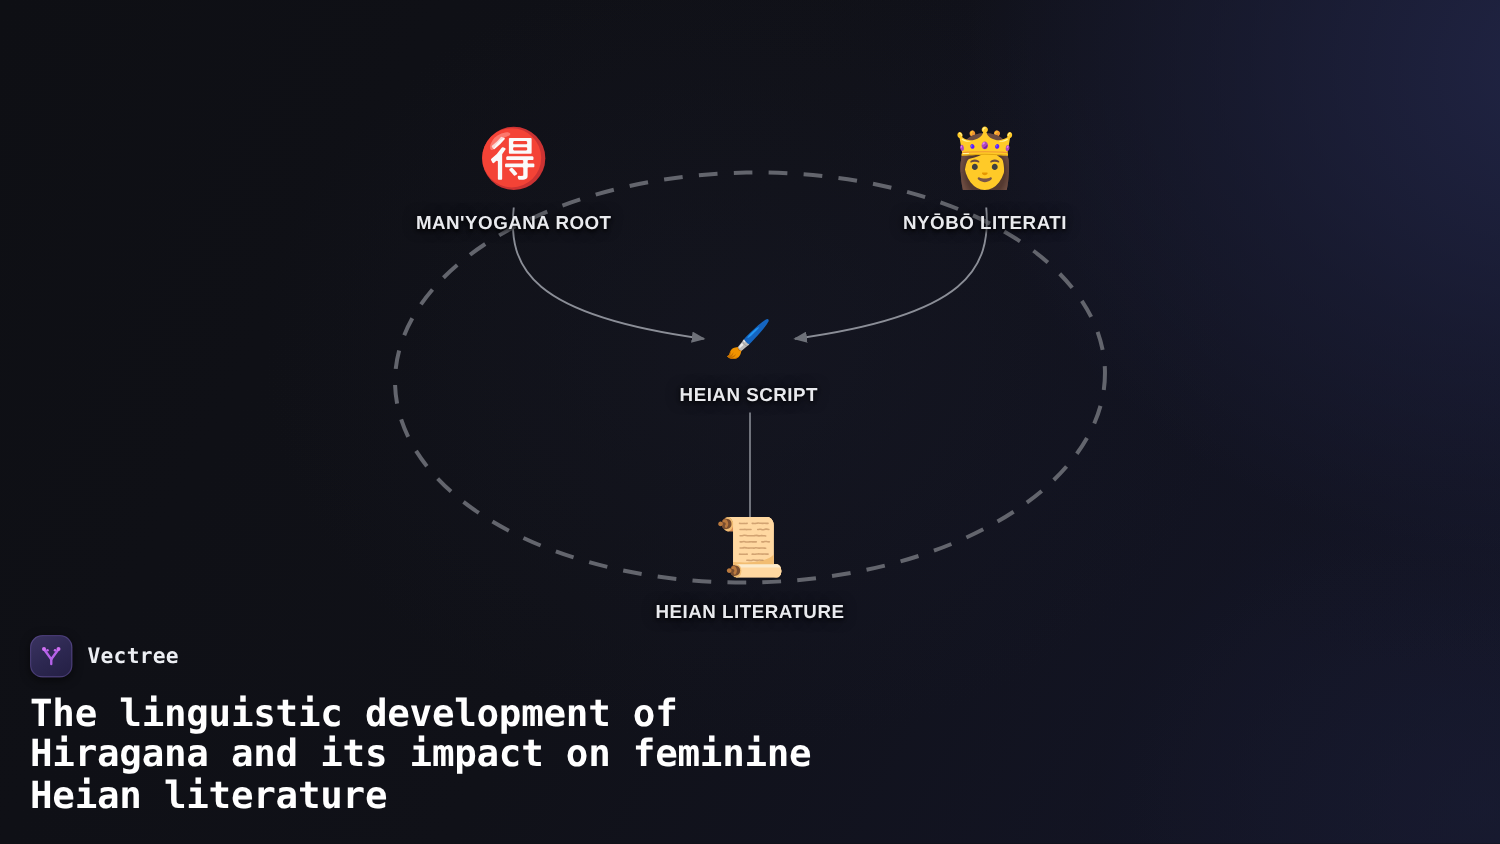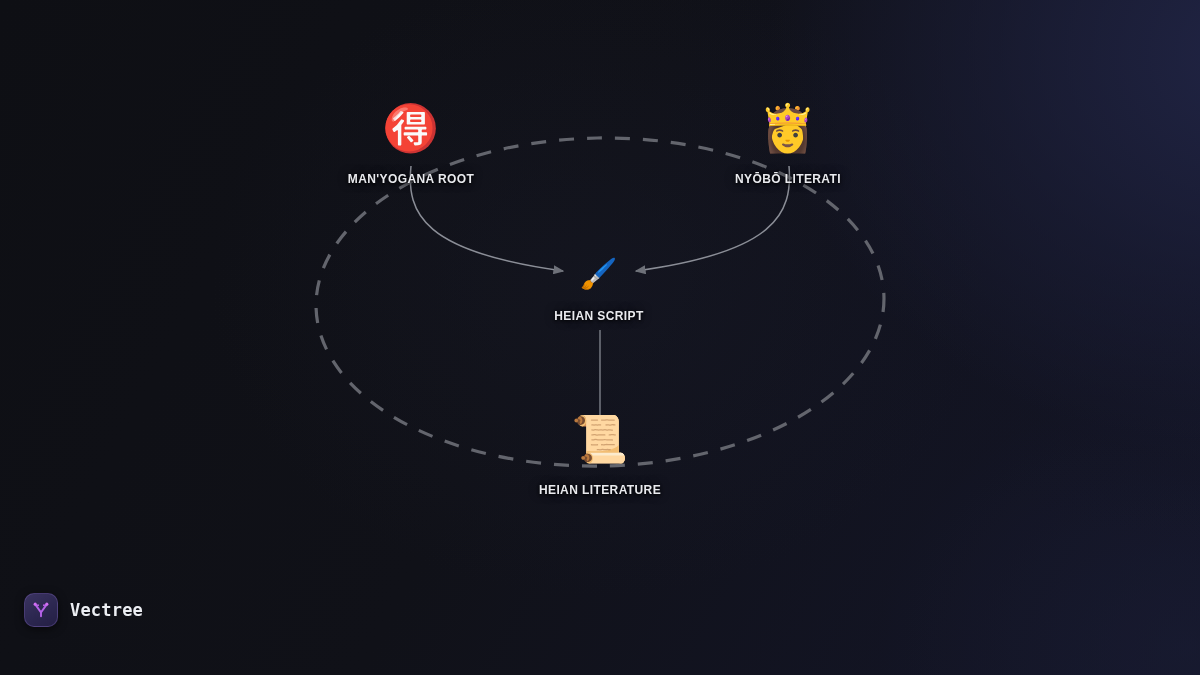--- a/index.html
+++ b/index.html
@@ -39,33 +39,33 @@
   .node-emoji {
     font-size:46px;
     line-height:52px;
     height:52px;
     display:flex; align-items:center; justify-content:center;
     user-select:none;
   }
   .node-emoji.small { font-size:30px; line-height:34px; height:34px; }
   .node-label {
     margin-top:18px;
-    font-size:12px;
+    font-size:15px;
     font-weight:bold;
     letter-spacing:0.4px;
     color:#e9eaee;
     white-space:nowrap;
     text-shadow:0 1px 3px rgba(0,0,0,0.9), 0 0 10px rgba(0,0,0,0.75);
   }
 
   
   #footer {
     position:absolute;
     left:0; right:0; bottom:0;
-    padding:0 24px 34px 24px;
+    padding:0 24px 22px 24px;
   }
   #brand {
     display:flex; align-items:center; gap:12px;
     margin-bottom:14px;
   }
   #brand-logo {
     width:34px; height:34px;
     border-radius:10px;
     background:linear-gradient(150deg,#3a3360 0%,#2c2750 55%,#241f44 100%);
     border:1px solid rgba(150,120,220,0.28);
@@ -150,16 +150,19 @@
           <path d="M11,13.4 L11,17.2" fill="none" stroke="#b562e8" stroke-width="1.9" stroke-linecap="round"></path>
           <circle cx="5.2" cy="5.2" r="1.6" fill="#d06ff2"></circle>
           <circle cx="16.8" cy="5.2" r="1.6" fill="#d06ff2"></circle>
           <circle cx="8.0" cy="6.2" r="1.0" fill="#c264ef"></circle>
           <circle cx="14.0" cy="6.2" r="1.0" fill="#c264ef"></circle>
         </svg>
       </div>
       <div id="brand-name">Vectree</div>
     </div>
 
+    <div id="headline">The linguistic development of
+Hiragana and its impact on feminine
+Heian literature</div>
 
   </div>
 
 </div>
 
 </body></html>

